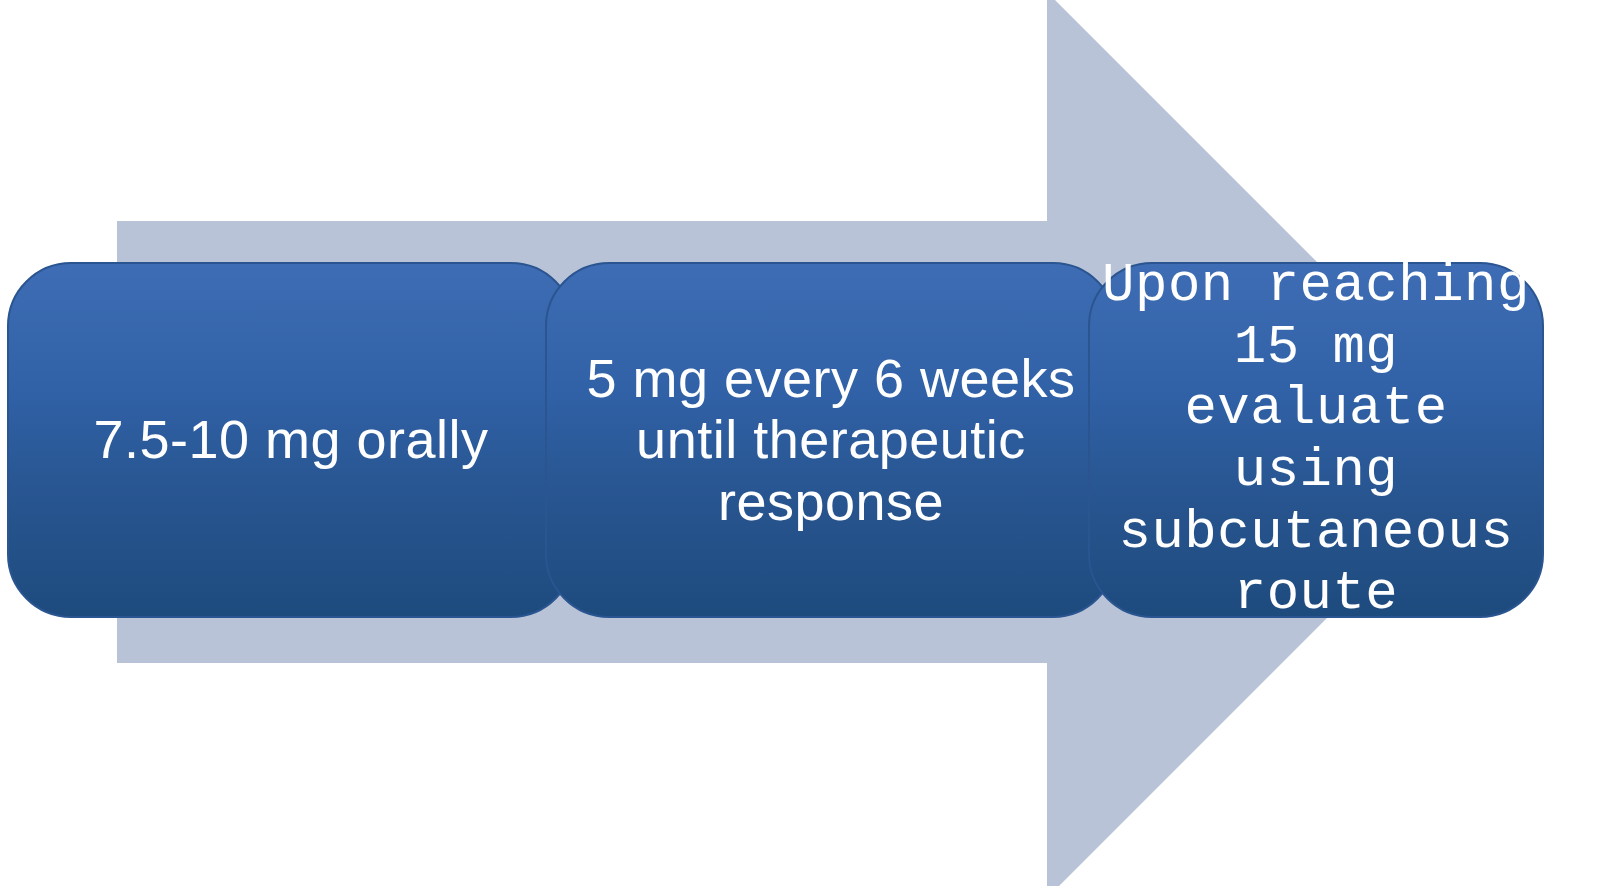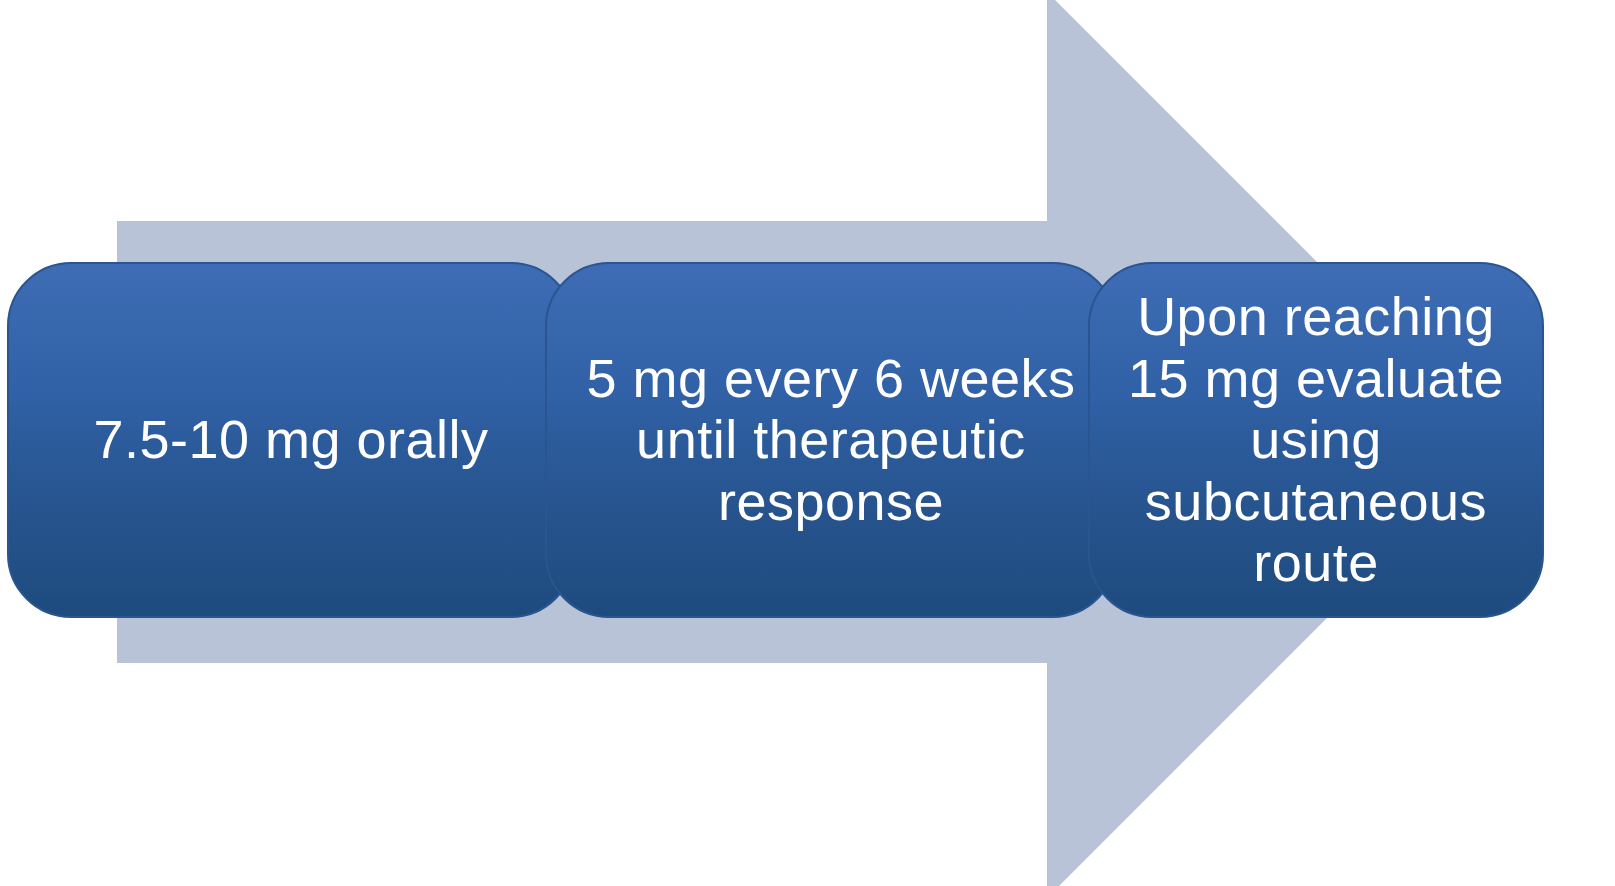--- a/index.html
+++ b/index.html
@@ -34,21 +34,21 @@
       var(--box-top, #3e6db5) 0%,
       #3060a5 38%,
       #26538c 72%,
       var(--box-bottom, #1e4b7e) 100%);
     display: flex;
     align-items: center;
     justify-content: center;
   }
   .step-box-1 { left: 7px;    width: 568px; }
   .step-box-2 { left: 545px;  width: 572px; }
-  .step-box-3 { left: 1088px; width: 456px; }
+  .step-box-3 { left: 1088px; width: 456px; font-family: Liberation Mono, monospace; }
   .step-text {
     color: var(--text, #ffffff);
     font-size: 54px;
     line-height: 1.14;
     text-align: center;
     white-space: pre-line;
     letter-spacing: 0.5px;
   }
 </style>
 </head>

